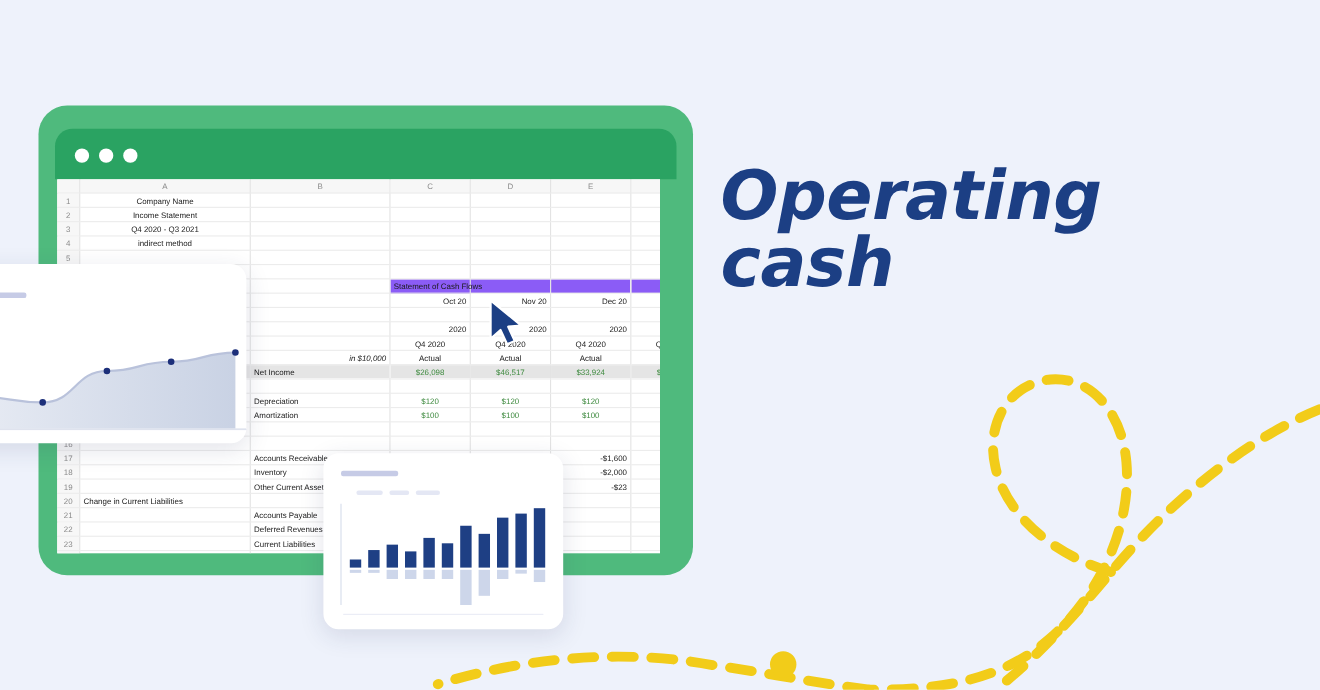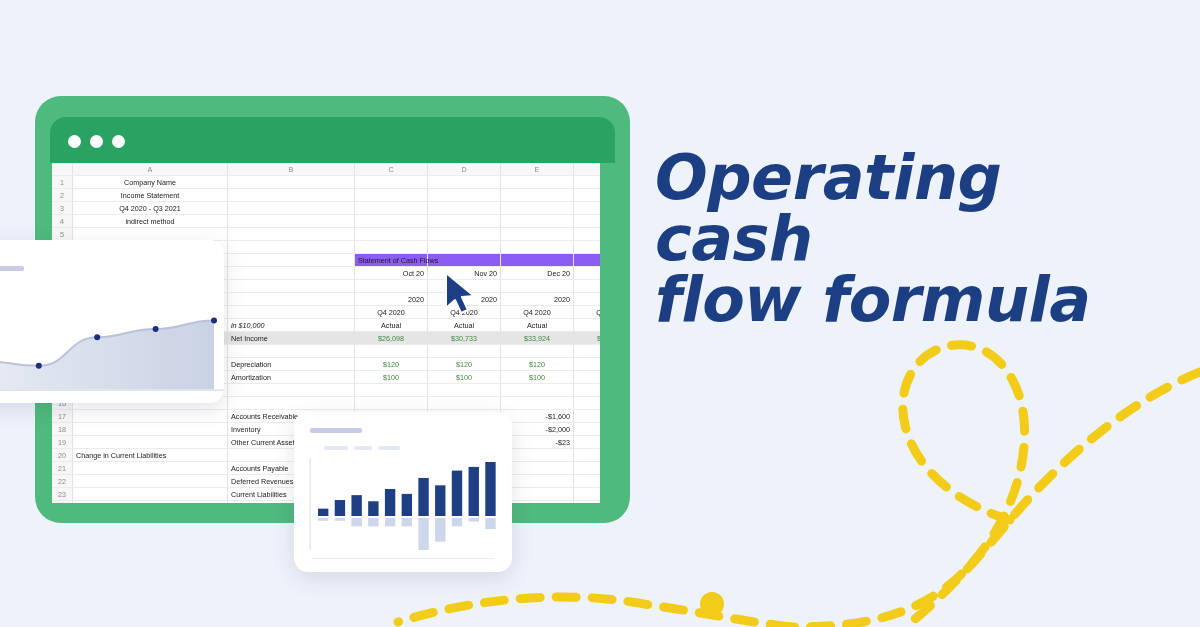--- a/index.html
+++ b/index.html
@@ -46,21 +46,21 @@
   }
   .cA{width:148px;} .cB{width:120px;}
   .cC,.cD,.cE,.cF,.cG{width:66px;}
   .ctr{text-align:center;}
   .b{font-weight:bold;}
   .money{color:#3e8a3f;text-align:center;}
   .plain{text-align:right;color:#1a1a1a;}
   .boxed{border:1px solid #6b6b6b;font-weight:bold;text-align:center;}
   .band{background:#8b5cf6;}
   .lightband{background:#e5e5e5;}
-  .ital{font-style:italic;font-weight:bold;text-align:left;}
+  .ital{font-style:italic;font-weight:bold;text-align:right;}
 
   
   .card{position:absolute;background:#fff;border-radius:14px;
         box-shadow:0 6px 22px rgba(40,50,90,.13);z-index:6;}
   #card-line{left:-68px;top:240px;width:292px;height:163px;}
   #card-bar{left:294px;top:412px;width:218px;height:160px;}
   .ph{position:absolute;background:#c6cbe6;border-radius:2px;}
   .ph-light{position:absolute;background:#e4e7f4;border-radius:2px;}
 
   
@@ -213,21 +213,21 @@
           <td class="cC ctr ">Actual</td>
           <td class="cD ctr ">Actual</td>
           <td class="cE ctr ">Actual</td>
           <td class="cF ctr ">Actual</td>
         </tr>
         <tr>
           <td class="rowhead">11</td>
           <td class="cA lightband"></td>
           <td class="cB lightband">Net Income</td>
           <td class="cC money lightband">$26,098</td>
-          <td class="cD money lightband">$30,733</td>
+          <td class="cD money lightband">$46,517</td>
           <td class="cE money lightband">$33,924</td>
           <td class="cF money lightband">$37,141</td>
         </tr>
         <tr>
           <td class="rowhead">12</td>
           <td class="cA"></td>
           <td class="cB"></td>
           <td class="cC plain"></td>
           <td class="cD plain"></td>
           <td class="cE plain"></td>
@@ -394,18 +394,17 @@
       <rect x="164.54545454545453" y="12.909090909090914" width="10.370909090909091" height="49.090909090909086" fill="#1e3f84"></rect>
       <rect x="164.54545454545453" y="64" width="10.370909090909091" height="3.4782608695652173" fill="#cdd6ea"></rect>
       <rect x="181.27272727272725" y="8" width="10.370909090909091" height="54" fill="#1e3f84"></rect>
       <rect x="181.27272727272725" y="64" width="10.370909090909091" height="11.130434782608695" fill="#cdd6ea"></rect>
     </svg>
   <div style="position:absolute;left:18px;top:146px;width:182px;height:1px;background:#e9ecf5;"></div>
 </div>
 
 <div id="title">
   <div class="l1">Operating cash</div>
-  <div class="l2">flow formula</div>
 </div>
 
 <svg id="cursor" width="34" height="44" viewBox="0 0 34 44" xmlns="http://www.w3.org/2000/svg">
   <path d="M2 1 L2 36 L11 28 L17 41 L24 38 L18 25 L30 24 Z" fill="#1c3f84" stroke="#ffffff" stroke-width="2" stroke-linejoin="round"></path>
 </svg>
 
 </body></html>

